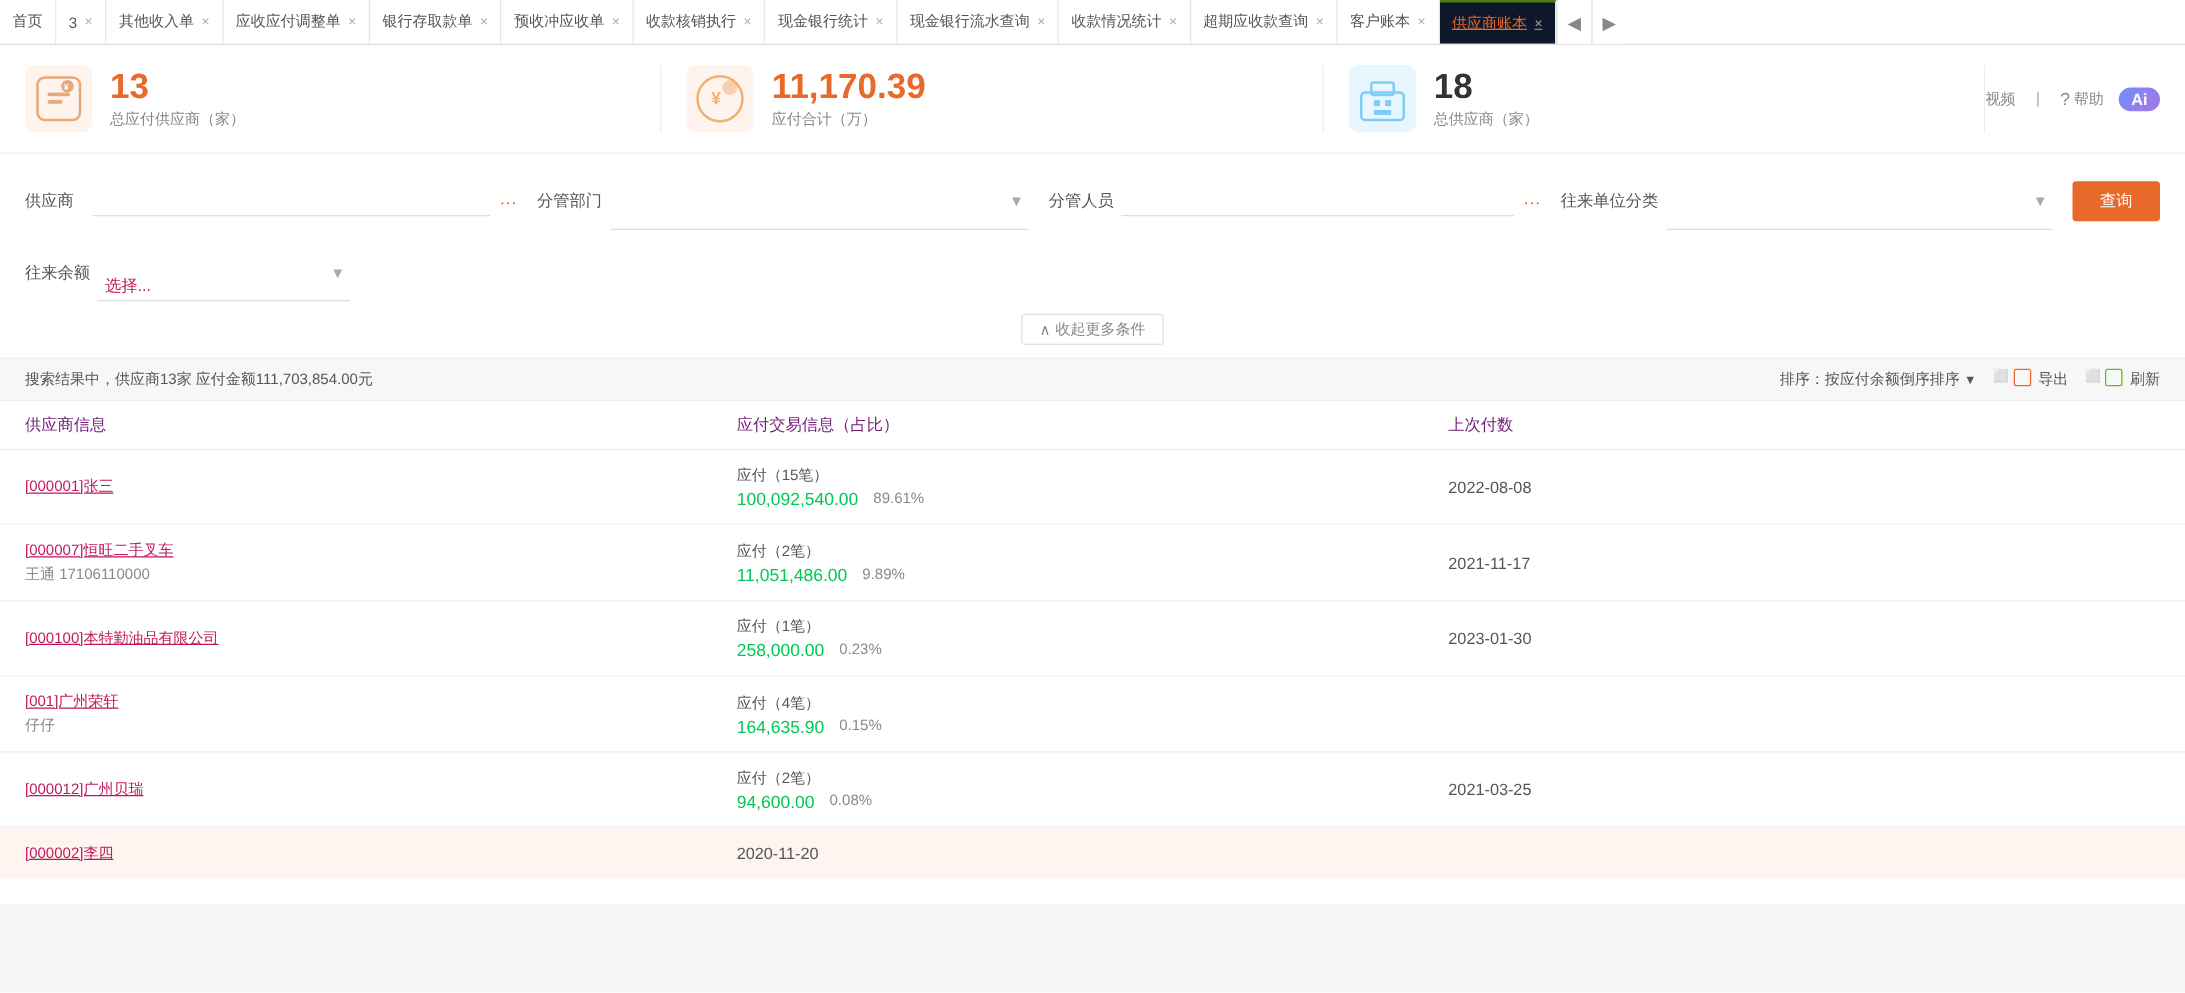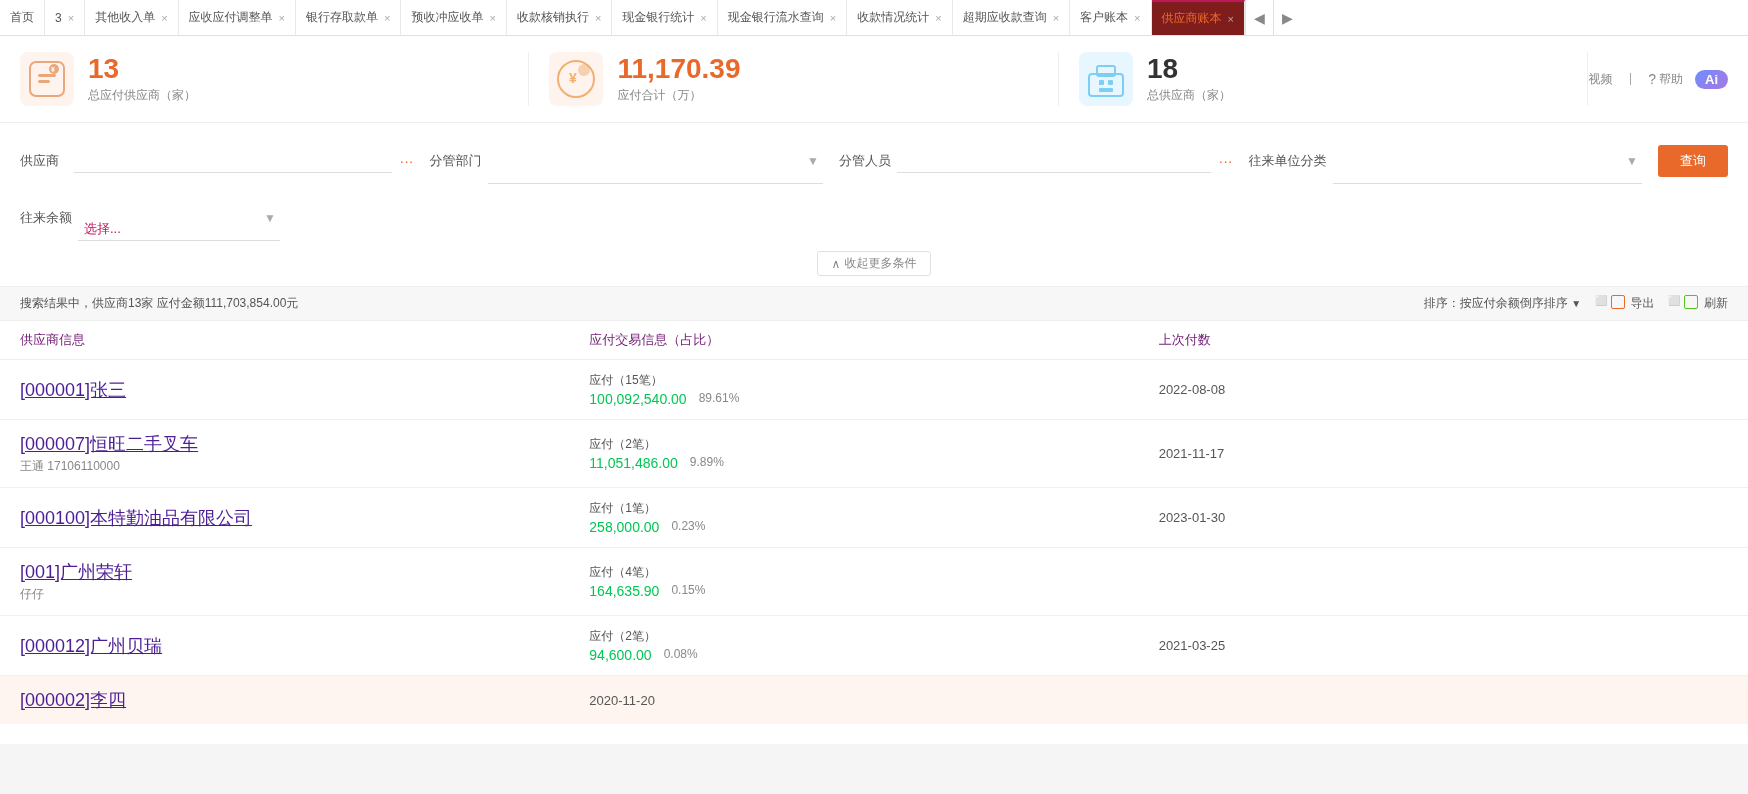--- a/index.html
+++ b/index.html
@@ -19,21 +19,21 @@
       align-items: center;
       padding: 0 10px;
       height: 100%;
       border-right: 1px solid #e8e8e8;
       white-space: nowrap;
       cursor: pointer;
       font-size: 12px;
       color: #555;
       flex-shrink: 0;
     }
-    .nav-tab.active { background: #7f1d1d; color: #e8692a; border-top: 2px solid #be185d; }
+    .nav-tab.active { background: #0f172a; color: #e8692a; border-top: 2px solid #4d7c0f; text-decoration: underline; }
     .nav-tab .close-x {
       margin-left: 6px;
       color: #aaa;
       font-size: 11px;
       cursor: pointer;
     }
     .nav-arrow {
       width: 28px;
       height: 100%;
       display: flex;
@@ -231,24 +231,24 @@
     .table-row {
       display: grid;
       grid-template-columns: 1fr 1fr 1fr;
       padding: 12px 20px;
       border-bottom: 1px solid #f0f0f0;
       align-items: center;
     }
     .table-row:last-child { border-bottom: none; }
     .table-row.highlighted { background: #fff5f0; }
     .supplier-name {
-      color: #4c1d95;
+      color: #be185d;
       text-decoration: underline;
       cursor: pointer;
-      font-size: 18px;
+      font-size: 12px;
     }
     .supplier-sub {
       font-size: 12px;
       color: #888;
       margin-top: 2px;
     }
     .tx-label { font-size: 12px; color: #555; }
     .tx-amount { color: #00c853; font-size: 14px; font-weight: 500; margin-top: 2px; cursor: pointer; }
     .tx-percent { font-size: 12px; color: #888; margin-left: 12px; }
     .tx-cell { display: flex; align-items: center; gap: 0; flex-wrap: wrap; }

